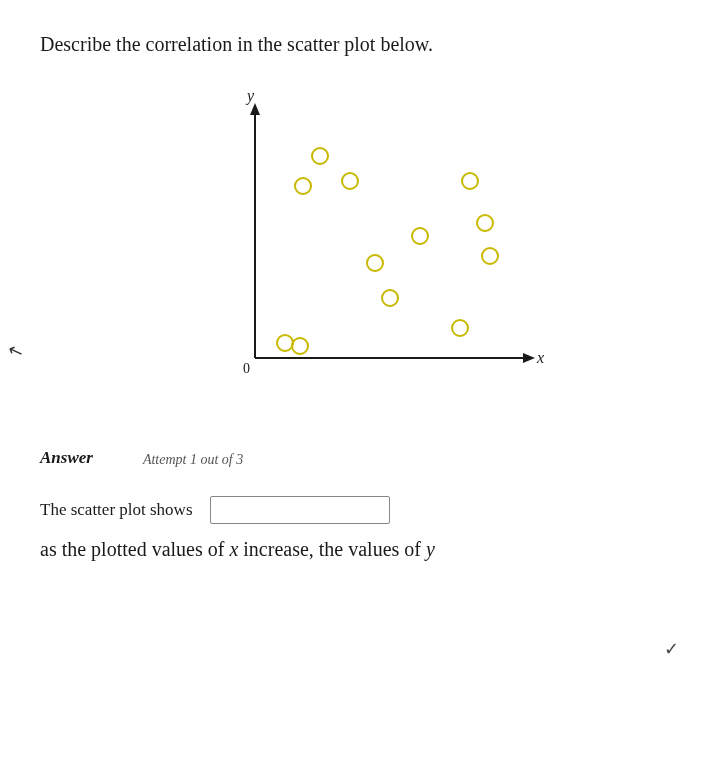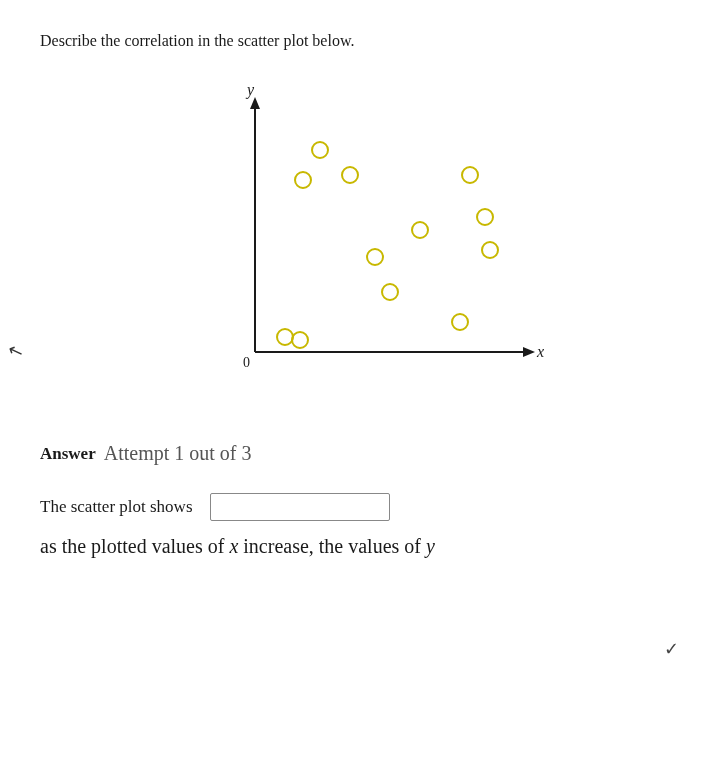--- a/index.html
+++ b/index.html
@@ -16,21 +16,21 @@
 
     .card {
       background: #ffffff;
       width: 709px;
       min-height: 780px;
       padding: 30px 40px 30px 40px;
       position: relative;
     }
 
     .question-text {
-      font-size: 16px;
+      font-size: 20px;
       color: #1a1a1a;
       margin-bottom: 30px;
       line-height: 1.4;
     }
 
     .scatter-container {
       display: flex;
       justify-content: center;
       margin-bottom: 40px;
     }
@@ -39,34 +39,36 @@
       width: 380px;
       height: 320px;
     }
 
     .answer-section {
       margin-top: 10px;
     }
 
     .answer-label-row {
       display: flex;
-      align-items: center;
+      align-items: flex-end;
       gap: 8px;
       margin-bottom: 28px;
+      font-style: italic;
     }
 
     .answer-bold {
       font-weight: bold;
       font-size: 17px;
       color: #1a1a1a;
     }
 
     .attempt-text {
-      font-size: 20px;
+      font-size: 14px;
       color: #555;
+      margin-left: 42px;
     }
 
     .scatter-shows-row {
       display: flex;
       align-items: center;
       gap: 17px;
       font-size: 17px;
       color: #1a1a1a;
       margin-bottom: 10px;
     }

